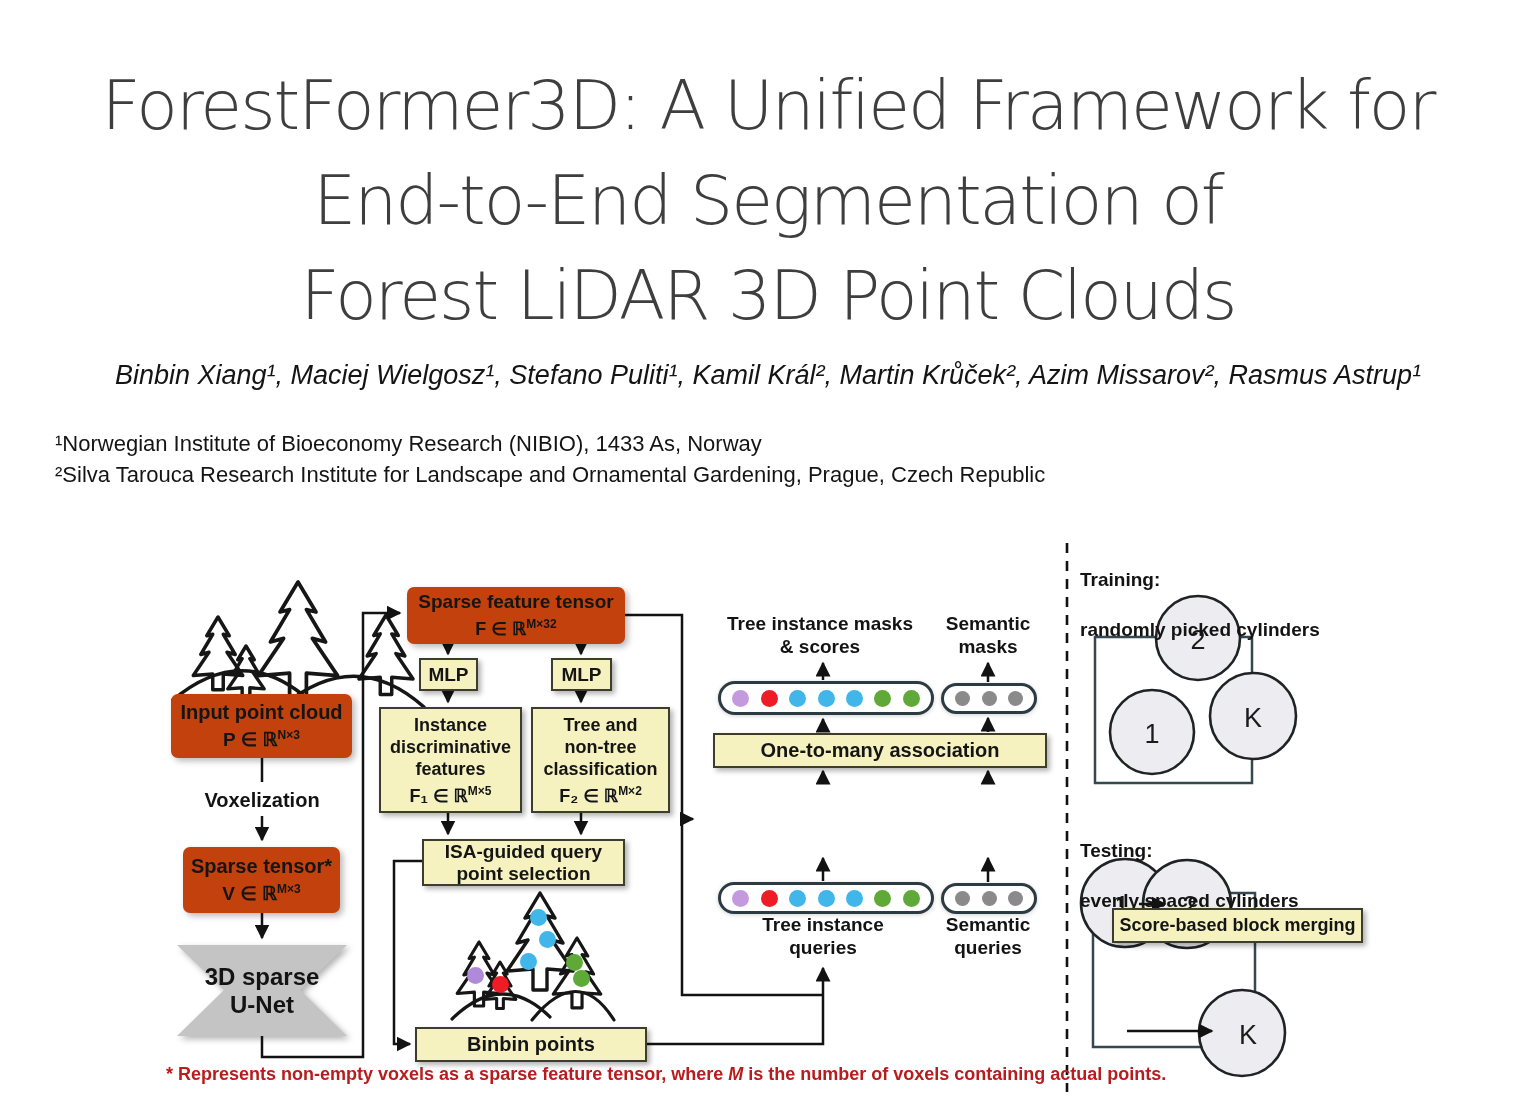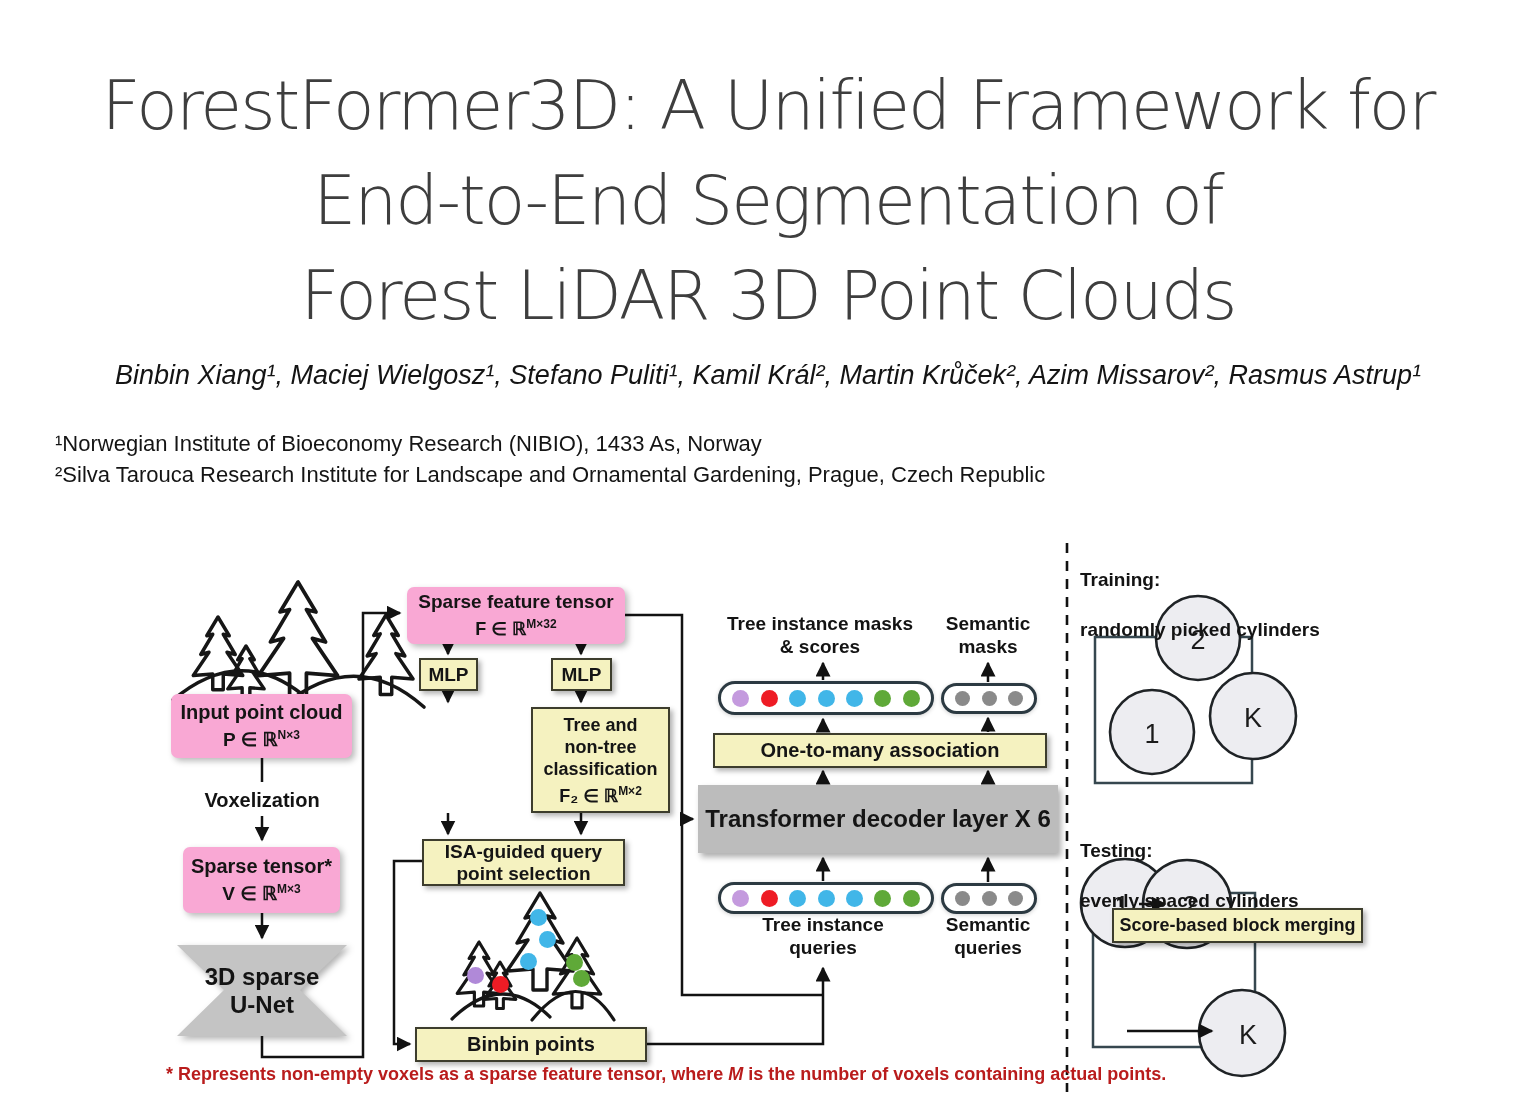--- a/index.html
+++ b/index.html
@@ -10,21 +10,21 @@
   #title{position:absolute;left:0;top:58px;width:1536px;text-align:center;
          font-family:"DejaVu Sans","Liberation Sans",sans-serif;
          font-weight:200;font-size:68px;line-height:95px;color:#3e3e3e;letter-spacing:-2px;}
   #authors{position:absolute;left:0;top:360px;width:1536px;text-align:center;
            font-size:27px;color:#141414;font-style:italic;}
   #affils{position:absolute;left:55px;top:428px;font-size:22px;line-height:31px;color:#141414;
           white-space:pre-line;}
   
   .box{position:absolute;box-sizing:border-box;display:flex;flex-direction:column;
        align-items:center;justify-content:center;text-align:center;font-weight:bold;color:#151515;}
-  .gray{background:#f9a8d4;border-radius:7px;box-shadow:3px 3px 6px rgba(0,0,0,.28);}
+  .gray{background:#c2410c;border-radius:7px;box-shadow:3px 3px 6px rgba(0,0,0,.28);}
   .graydark{background:#bcbcbc;box-shadow:3px 4px 6px rgba(0,0,0,.32);}
   .yellow{background:#f5f2c0;border:2px solid #3d3d2d;box-shadow:3px 3px 5px rgba(0,0,0,.30);}
   .bt{font-size:20px;line-height:24px;white-space:pre-line;}
   .bm{font-size:19px;line-height:22px;}
   .bm sup{font-size:12px;text-align:right;}
   .sm .bt{font-size:18px;line-height:22px;}
   .sm .bm{font-size:18px;}
   .lbl{position:absolute;font-weight:bold;color:#131313;text-align:center;
        white-space:pre-line;transform:translateX(-50%);font-size:19px;line-height:23px;}
   .lbl-left{position:absolute;font-weight:bold;color:#131313;text-align:left;
@@ -149,20 +149,26 @@
 U-Net</div>
 
   <div class="box gray" style="left:407px;top:587px;width:218px;height:57px;">
     <div class="bt" style="font-size:19px;line-height:22px;">Sparse feature tensor</div>
     <div class="bm" style="font-size:18px;"><span>F ∈ ℝ</span><sup>M×32</sup></div>
   </div>
 
   <div class="box yellow" style="left:419px;top:658px;width:59px;height:33px;font-size:19px;">MLP</div>
   <div class="box yellow" style="left:551px;top:658px;width:61px;height:33px;font-size:19px;">MLP</div>
 
+  <div class="box yellow sm" style="left:379px;top:707px;width:143px;height:106px;">
+    <div class="bt">Instance
+discriminative
+features</div>
+    <div class="bm"><span>F₁ ∈ ℝ</span><sup>M×5</sup></div>
+  </div>
 
   <div class="box yellow sm" style="left:531px;top:707px;width:139px;height:106px;">
     <div class="bt">Tree and
 non-tree
 classification</div>
     <div class="bm"><span>F₂ ∈ ℝ</span><sup>M×2</sup></div>
   </div>
 
   <div class="box yellow" style="left:422px;top:839px;width:203px;height:47px;font-size:19px;line-height:22px;white-space:pre-line;">ISA-guided query
 point selection</div>
@@ -194,21 +200,20 @@
       <span class="dot" style="background: rgb(95, 169, 56);"></span>
     </div>
   <div class="pill small" style="left:941px;top:683px;width:96px;height:31px;">
       <span class="dot" style="background: rgb(138, 138, 138);"></span>
       <span class="dot" style="background: rgb(138, 138, 138);"></span>
       <span class="dot" style="background: rgb(138, 138, 138);"></span>
     </div>
 
   <div class="box yellow" style="left:713px;top:733px;width:334px;height:35px;font-size:20px;">One-to-many association</div>
 
-  <div class="box graydark" style="left:698px;top:785px;width:360px;height:68px;font-size:24px;">Transformer decoder layer X 6</div>
 
   <div class="pill" style="left:718px;top:882px;width:216px;height:32px;">
       <span class="dot" style="background: rgb(196, 154, 222);"></span>
       <span class="dot" style="background: rgb(238, 28, 37);"></span>
       <span class="dot" style="background: rgb(65, 182, 232);"></span>
       <span class="dot" style="background: rgb(65, 182, 232);"></span>
       <span class="dot" style="background: rgb(65, 182, 232);"></span>
       <span class="dot" style="background: rgb(95, 169, 56);"></span>
       <span class="dot" style="background: rgb(95, 169, 56);"></span>
     </div>

